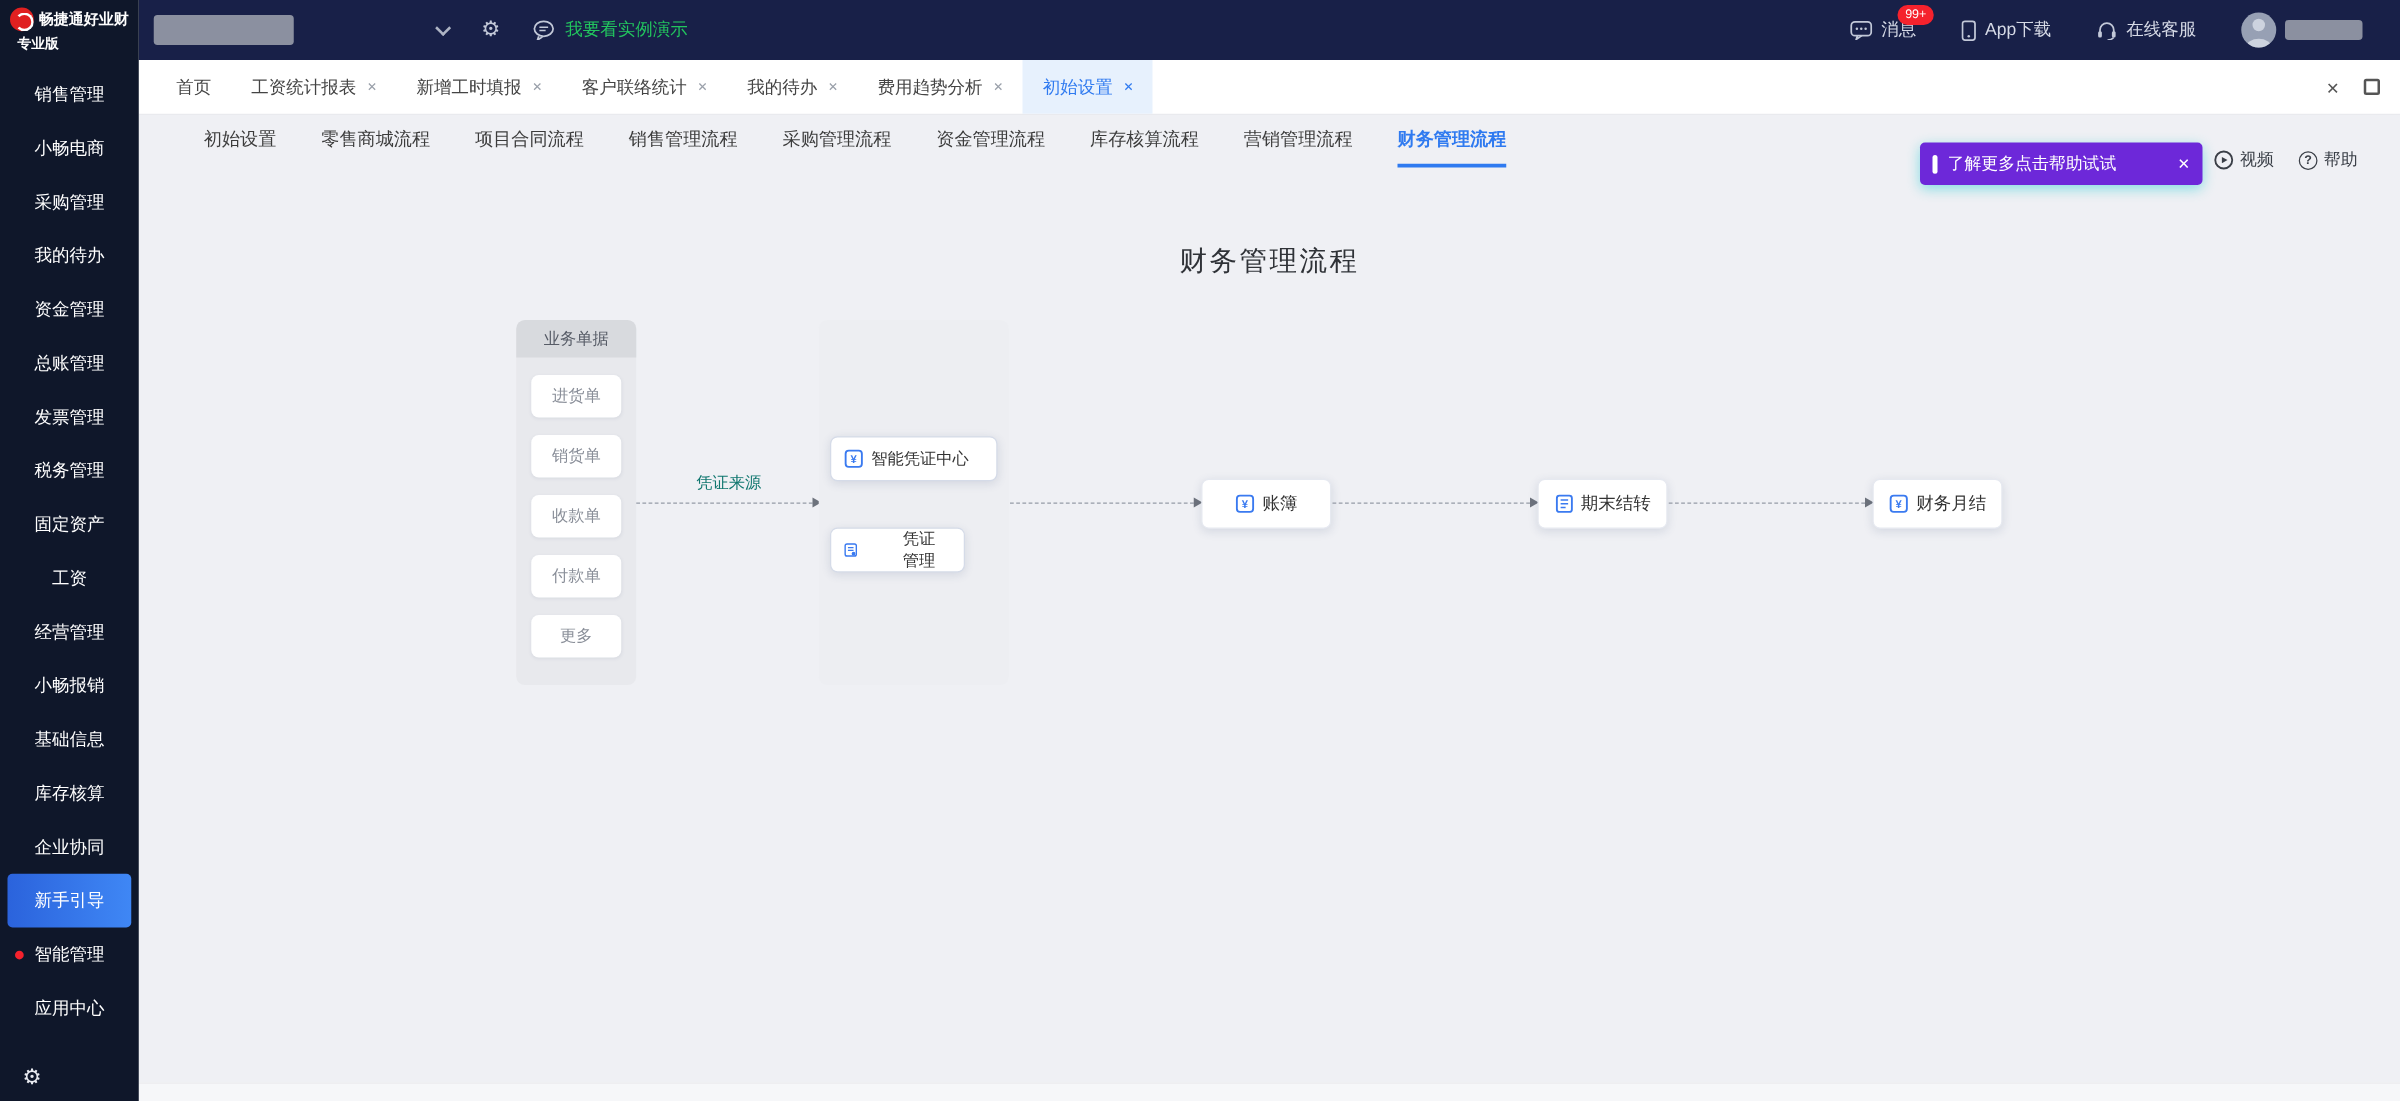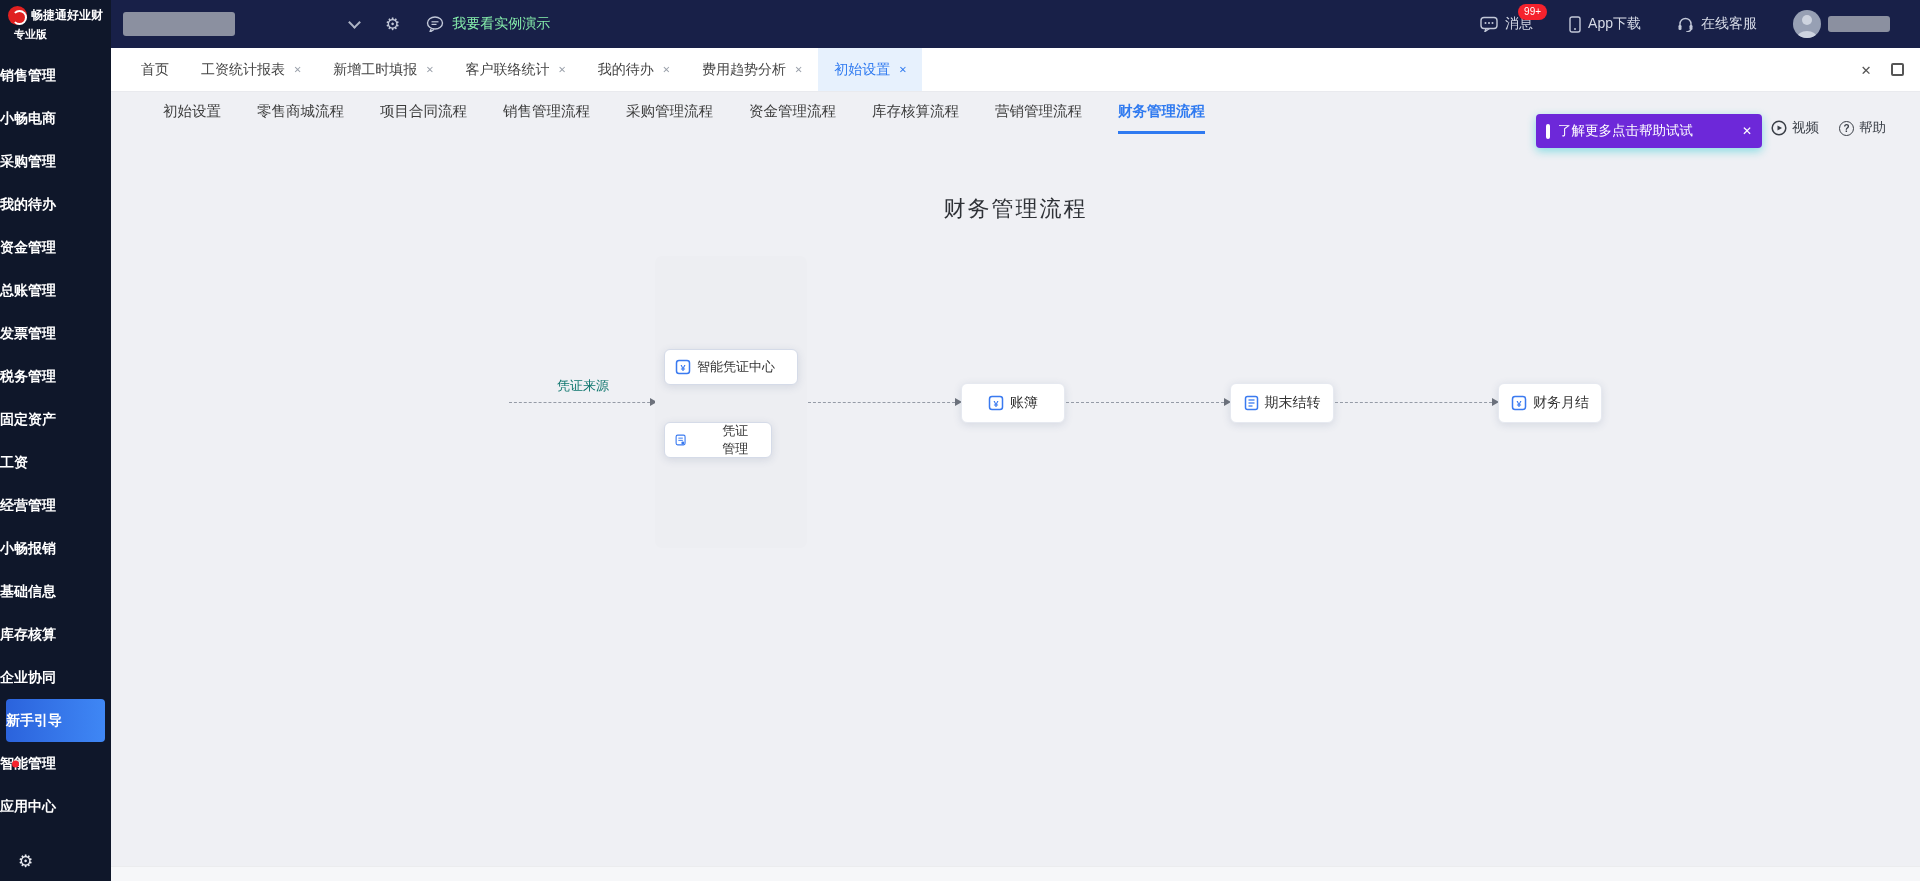--- a/index.html
+++ b/index.html
@@ -13,21 +13,21 @@
   
   .topbar { position:absolute; top:0; left:111px; right:0; height:48px;
     background:#182048; display:flex; align-items:center; z-index:20; }
   .top-select { margin-left:4px; width:252px; height:30px; display:flex;
     align-items:center; justify-content:space-between; padding:0 8px; cursor:pointer; }
   .redacted { background:#8b90a0; border-radius:3px; }
   .sel-redact { width:112px; height:24px; }
   .chev { width:9px; height:9px; border-right:2px solid #aeb4c4; border-bottom:2px solid #aeb4c4;
     transform:rotate(45deg); margin-top:-4px; }
   .top-gear { color:#c2c8d8; font-size:17px; margin-left:18px; cursor:pointer; }
-  .demo-group { display:flex; align-items:center; gap:8px; margin-left:26px; color:#86efac;
+  .demo-group { display:flex; align-items:center; gap:8px; margin-left:26px; color:#22c55e;
     font-size:14px; cursor:pointer; }
   .topbar-right { margin-left:auto; display:flex; align-items:center; gap:36px; padding-right:30px; }
   .tb-item { display:flex; align-items:center; gap:7px; color:#d6dae6; font-size:14px;
     position:relative; cursor:pointer; }
   .badge { position:absolute; top:-11px; right:-14px; background:#f5222d; color:#fff;
     font-size:10px; line-height:1; padding:3px 6px; border-radius:9px; }
   .avatar { width:28px; height:28px; border-radius:50%; background:#97a0b4; position:relative; overflow:hidden; }
   .av-head { position:absolute; top:5px; left:9px; width:10px; height:10px; border-radius:50%; background:#cdd3df; }
   .av-body { position:absolute; bottom:-6px; left:4px; width:20px; height:13px; border-radius:50%; background:#cdd3df; }
   .name-redact { width:62px; height:16px; }
@@ -35,22 +35,22 @@
   
   .sidebar { position:absolute; top:0; left:0; bottom:0; width:111px; background:#0f172a; z-index:30; }
   .logo-block { height:48px; padding:6px 6px 0 8px; color:#fff; }
   .logo-row { display:flex; align-items:center; gap:4px; }
   .logo-mark { width:19px; height:19px; border-radius:50%; background:#e02020; position:relative; flex:none; }
   .logo-mark::after { content:""; position:absolute; left:4px; top:4px; width:11px; height:11px;
     border-radius:50%; border:2px solid #fff; border-left-color:transparent; }
   .logo-title { font-size:12px; font-weight:700; white-space:nowrap; }
   .logo-sub { font-size:11px; font-weight:700; margin:2px 0 0 6px; }
   .side-menu { padding-top:6px; }
-  .side-item { height:43px; display:flex; align-items:center; 
-    color:#ffffff; font-size:14px; font-weight:700; cursor:pointer; position:relative; }
+  .side-item { height:43px; display:flex; align-items:center; justify-content:center;
+    color:#ffffff; font-size:14px; font-weight:400; cursor:pointer; position:relative; }
   .side-item.active { background:linear-gradient(90deg,#2b63dc,#3f87f5); border-radius:4px; margin:0 6px; }
   .side-item .dot { position:absolute; left:12px; top:50%; transform:translateY(-50%);
     width:7px; height:7px; border-radius:50%; background:#f5222d; }
   .sidebar-gear { position:absolute; left:18px; bottom:9px; color:#e8eaf0; font-size:17px; cursor:pointer; }
 
   
   .tabbar { position:absolute; top:48px; left:111px; right:0; height:44px; background:#fff;
     display:flex; align-items:center; border-bottom:1px solid #e9eaee; z-index:10;font-family:Liberation Mono, monospace; }
   .tabs { display:flex; align-items:stretch; height:100%; padding-left:14px; }
   .tab { display:flex; align-items:center; gap:9px; padding:0 16px; font-size:14px;
@@ -313,20 +313,28 @@
     <span class="vh-item">
       <span class="q-circle">
           <span>?</span>
         </span>
       <span>帮助</span>
     </span>
   </div>
 
   <div class="flow-title">财务管理流程</div>
 
+  <div class="docs-box">
+    <div class="docs-head">业务单据</div>
+    <div class="doc-item">进货单</div>
+    <div class="doc-item">销货单</div>
+    <div class="doc-item">收款单</div>
+    <div class="doc-item">付款单</div>
+    <div class="doc-item">更多</div>
+  </div>
 
   <div class="arrow-label">凭证来源</div>
   <div class="arrow arr1"></div>
 
   <div class="mid-box"></div>
   <div class="mid-node n1">
     <svg width="16" height="16" viewBox="0 0 16 16">
       <rect x="1.5" y="1.5" width="13" height="13" rx="2.5" fill="none" stroke="#3a7af0" stroke-width="1.5"></rect>
       <text x="8" y="11.5" text-anchor="middle" font-size="9" font-weight="bold" fill="#3a7af0">¥</text>
     </svg>

